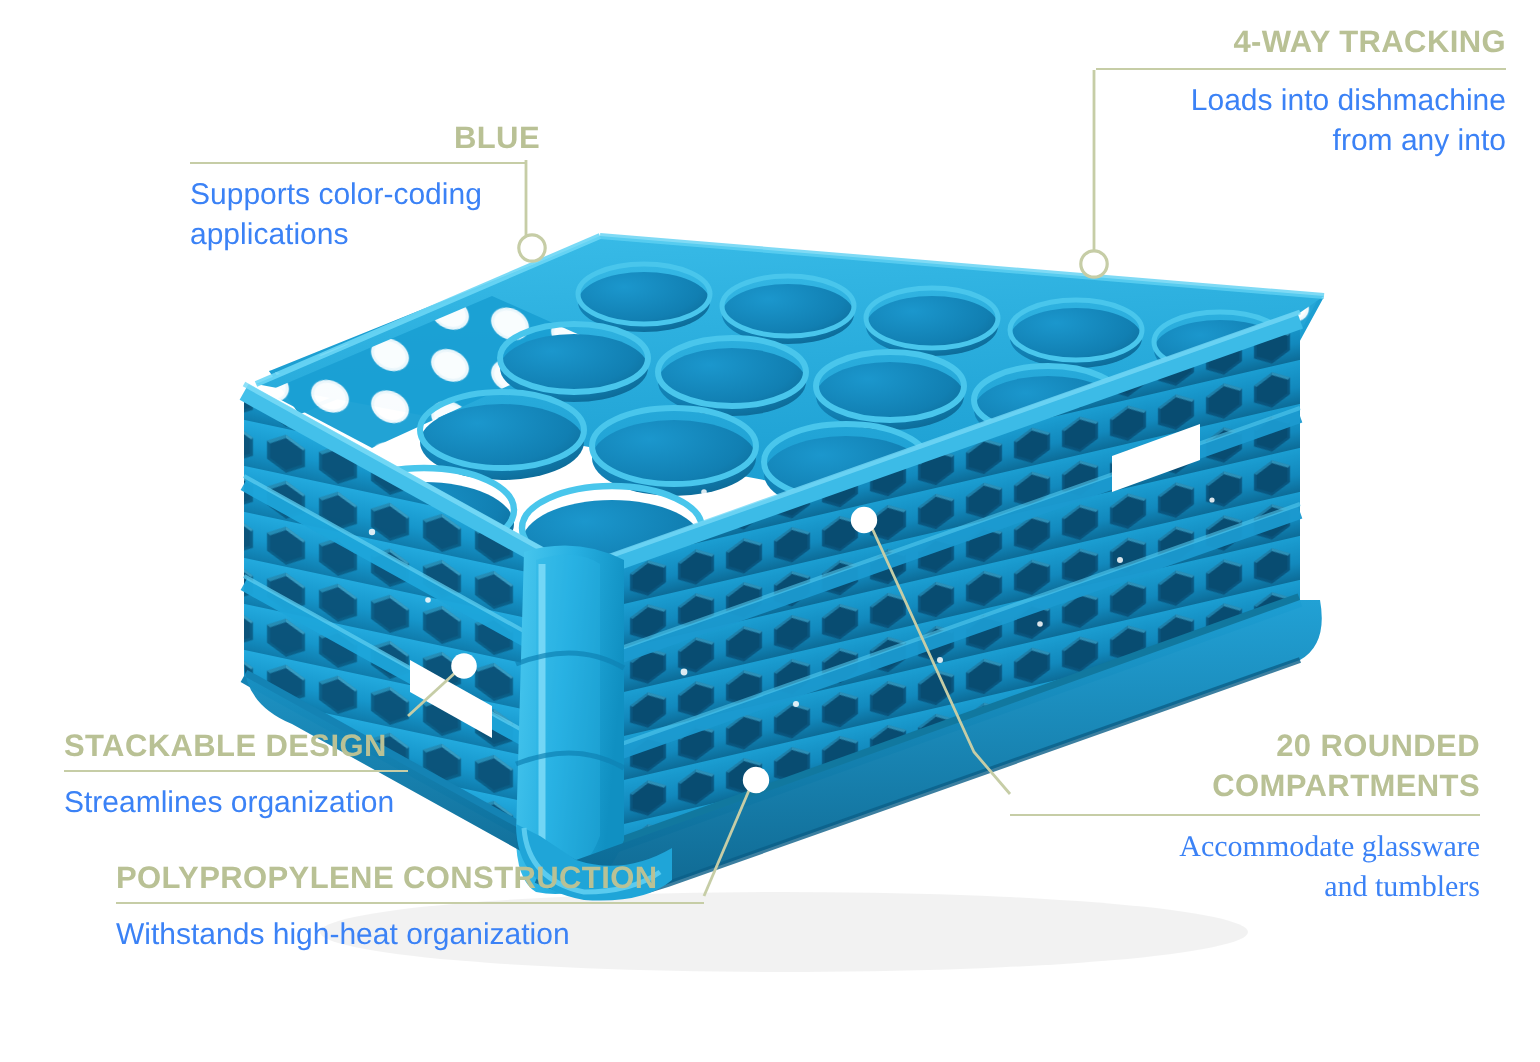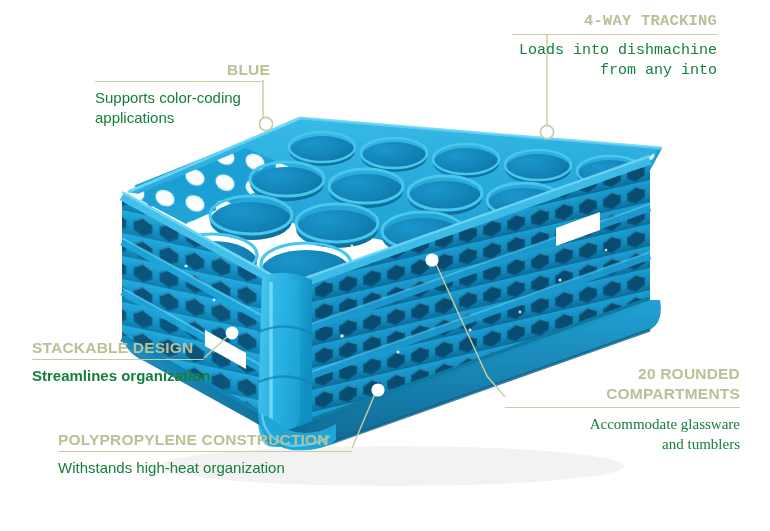--- a/index.html
+++ b/index.html
@@ -17,38 +17,38 @@
 
   
   .callout{position:absolute;}
   .co-head{
     font-size:15.5px;font-weight:bold;letter-spacing:.2px;
     color:#b9c195;line-height:19px;text-transform:uppercase;
     white-space:nowrap;
   }
   .co-head.wrap{white-space:normal;}
   .co-body{
-    font-size:15px;color:#15803d;line-height:20px;
+    font-size:15px;color:#3b82f6;line-height:20px;
   }
   .rule{height:1px;background:#c6cda6;}
 
   .c-blue{left:95px;top:60px;width:175px;}
   .c-blue .co-head{margin-bottom:2px;text-align:right;}
   .c-blue .rule{width:168px;}
   .c-blue .co-body{margin-top:6px;width:175px;}
 
-  .c-track{left:512px;top:12px;width:205px;text-align:right;font-family:Liberation Mono, monospace;}
+  .c-track{left:548px;top:12px;width:205px;text-align:right;}
   .c-track .co-head{margin-bottom:3px;}
   .c-track .rule{width:205px;margin-left:auto;}
   .c-track .co-body{margin-top:6px;}
 
   .c-stack{left:32px;top:338px;width:200px;}
   .c-stack .rule{width:172px;}
-  .c-stack .co-head{margin-bottom:2px;}
-  .c-stack .co-body{margin-top:6px;font-weight:bold;}
+  .c-stack .co-head{margin-bottom:2px;margin-top:26px;}
+  .c-stack .co-body{margin-top:6px;}
 
   .c-poly{left:58px;top:430px;width:300px;}
   .c-poly .rule{width:294px;}
   .c-poly .co-head{margin-bottom:2px;}
   .c-poly .co-body{margin-top:6px;}
 
   .c-comp{left:505px;top:364px;width:235px;text-align:right;}
   .c-comp .co-head{line-height:20px;margin-bottom:3px;}
   .c-comp .rule{width:235px;margin-left:auto;}
   .c-comp .co-body{margin-top:6px;font-family:Liberation Serif, serif;}

